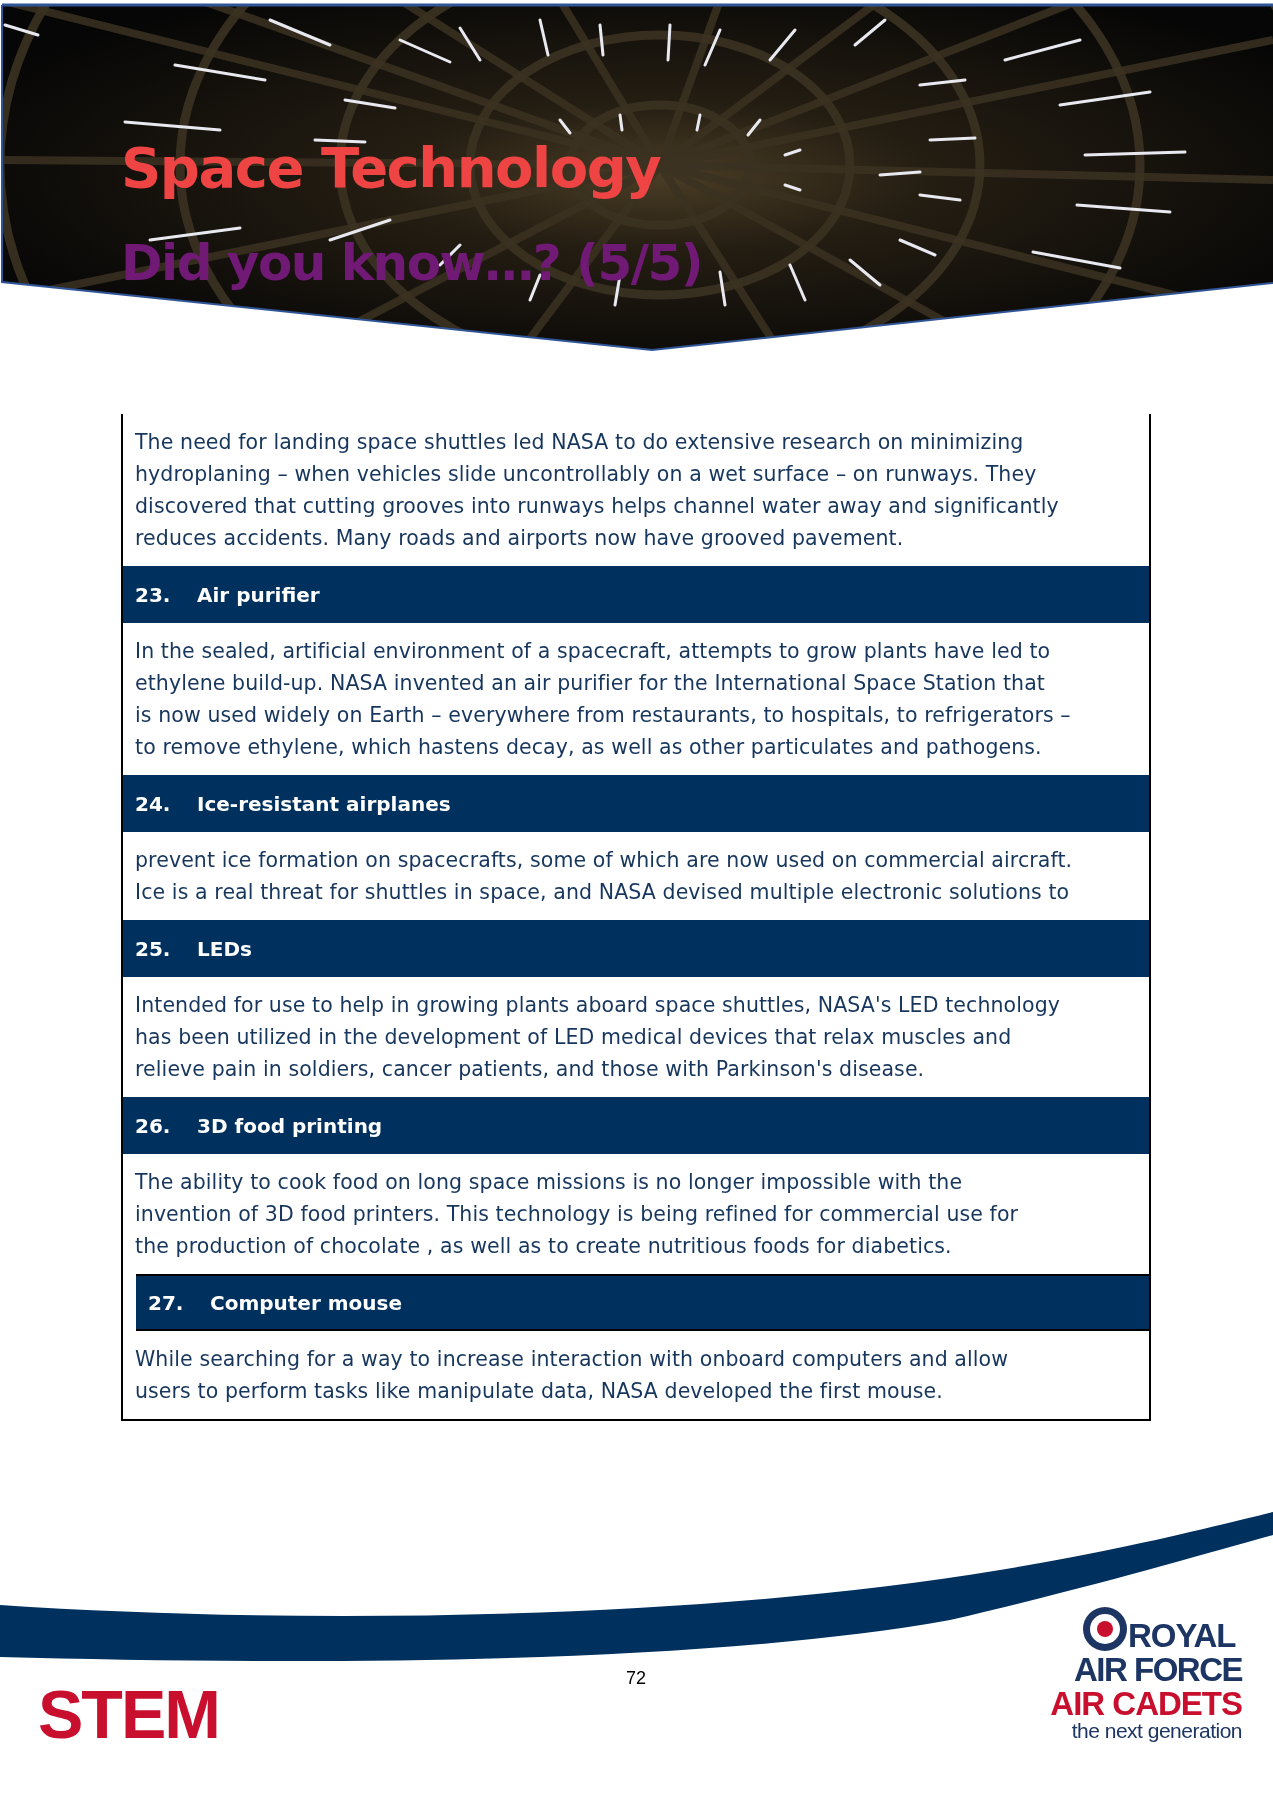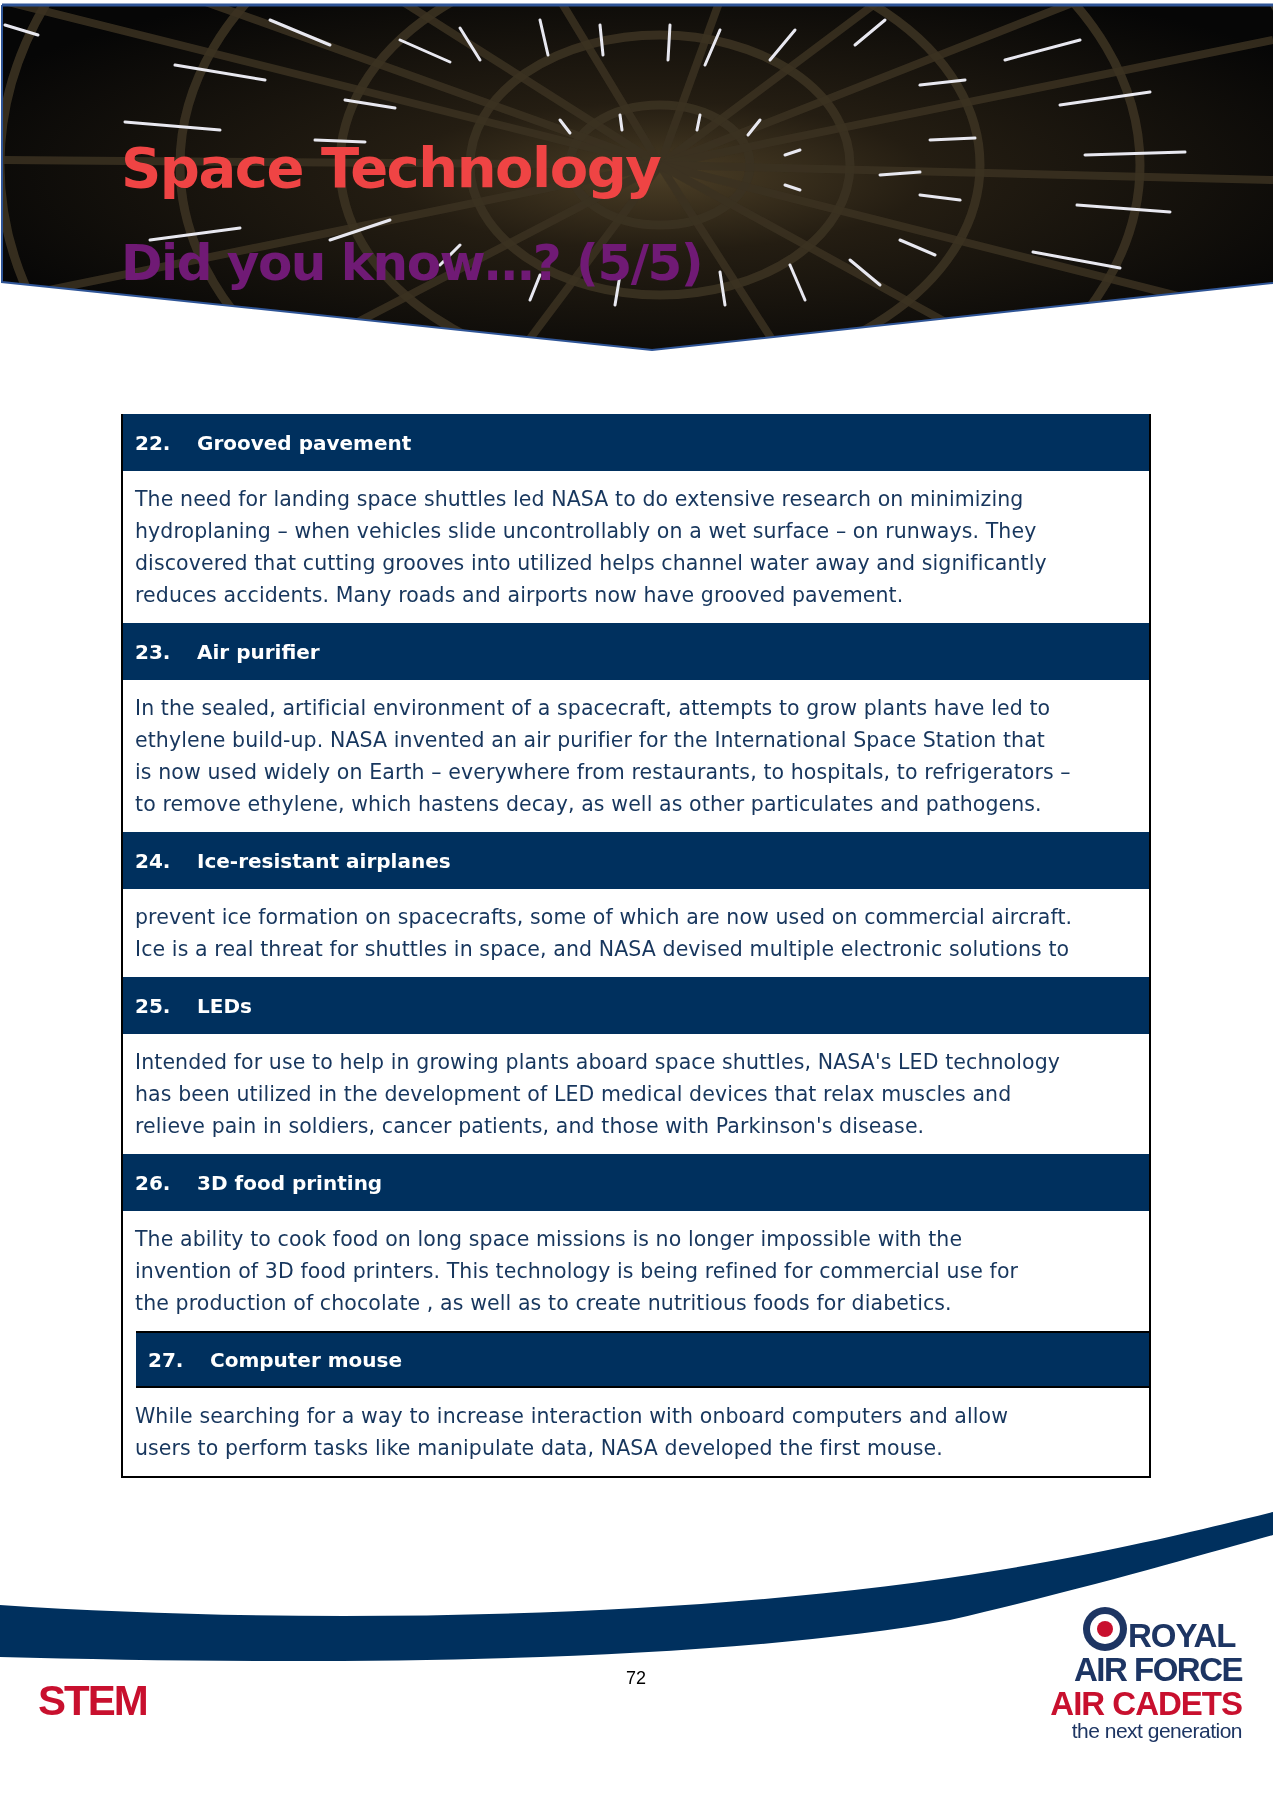--- a/index.html
+++ b/index.html
@@ -11,21 +11,21 @@
            letter-spacing:-1.5px; white-space:nowrap; line-height:1; }
   .subtitle { position:absolute; left:121px; top:238px; color:#701a75; font-weight:bold; font-size:50px;
            letter-spacing:-1.5px; white-space:nowrap; line-height:1; }
   .facts { position:absolute; left:121px; top:414px; width:1030px; border:2px solid #000; border-top:none; box-sizing:border-box; }
   .fact-head { background:#00305e; height:57px; display:flex; align-items:center; color:#fff; font-weight:bold; font-size:20px; padding-left:12px; box-sizing:border-box; }
   .fact-head .num { width:62px; display:inline-block; }
   .fact-body { background:#fff; color:#17365d; font-size:20.5px; line-height:32px; padding:12px 10px 12px 12px; box-sizing:border-box; letter-spacing:0.1px; }
   .fact-body .line { display:block; white-space:nowrap; }
   .footer-swoosh { position:absolute; left:0; top:1500px; }
   .page-number { position:absolute; left:626px; top:1668px; font-size:18px; color:#000; font-family:"Liberation Sans", sans-serif; }
-  .stem { position:absolute; left:38px; top:1680px; color:#c8102e; font-weight:bold; font-size:42px; letter-spacing:-2px; line-height:1; font-family:"Liberation Sans", sans-serif; }
+  .stem { position:absolute; left:38px; top:1680px; color:#c8102e; font-weight:bold; font-size:68px; letter-spacing:-2px; line-height:1; font-family:"Liberation Sans", sans-serif; }
   .logo { position:absolute; left:1036px; top:1605px; width:210px; height:140px; }
   .logo .roundel { position:absolute; left:47px; top:2px; width:44px; height:44px; border-radius:50%; background:#1d3563; }
   .logo .roundel .ring { position:absolute; left:7px; top:7px; width:30px; height:30px; border-radius:50%; background:#fff; }
   .logo .roundel .dot { position:absolute; left:14px; top:14px; width:16px; height:16px; border-radius:50%; background:#c8102e; }
   .logo .royal { position:absolute; left:92px; top:14px; font-weight:bold; color:#1d3563; font-size:33px; line-height:1; letter-spacing:-1px; font-family:"Liberation Sans", sans-serif; }
   .logo .airforce { position:absolute; right:4px; top:48px; font-weight:bold; color:#1d3563; font-size:33px; line-height:1; letter-spacing:-1.5px; font-family:"Liberation Sans", sans-serif; white-space:nowrap; }
   .logo .cadets { position:absolute; right:4px; top:82px; font-weight:bold; color:#c8102e; font-size:33px; line-height:1; letter-spacing:-1px; font-family:"Liberation Sans", sans-serif; white-space:nowrap; }
   .logo .tagline { position:absolute; right:4px; top:115px; font-weight:normal; color:#1d3563; font-size:21px; line-height:1; letter-spacing:-0.5px; font-family:"Liberation Sans", sans-serif; white-space:nowrap; }
 </style>
 </head>
@@ -113,28 +113,24 @@
     </g>
     <polyline points="2,5 1273,5" stroke="#2f5597" stroke-width="3" fill="none"></polyline>
     <polyline points="2,5 2,282 652,350 1273,283" stroke="#2f5597" stroke-width="2" fill="none"></polyline>
   </svg>
   <div class="title">Space Technology</div>
   <div class="subtitle">Did you know…? (5/5)</div>
 </div>
 
 <div class="facts">
   <div>
-    <div class="fact-head">
-      <span class="num">22.</span>
-      <span>Grooved pavement</span>
-    </div>
     <div class="fact-body">
       <span class="line">The need for landing space shuttles led NASA to do extensive research on minimizing</span>
       <span class="line">hydroplaning – when vehicles slide uncontrollably on a wet surface – on runways.  They</span>
-      <span class="line">discovered that cutting grooves into utilized helps channel water away and significantly</span>
+      <span class="line">discovered that cutting grooves into runways helps channel water away and significantly</span>
       <span class="line">reduces accidents.  Many roads and airports now have grooved pavement.</span>
     </div>
   </div>
   <div>
     <div class="fact-head">
       <span class="num">23.</span>
       <span>Air purifier</span>
     </div>
     <div class="fact-body">
       <span class="line">In the sealed, artificial environment of a spacecraft, attempts to grow plants have led to</span>

